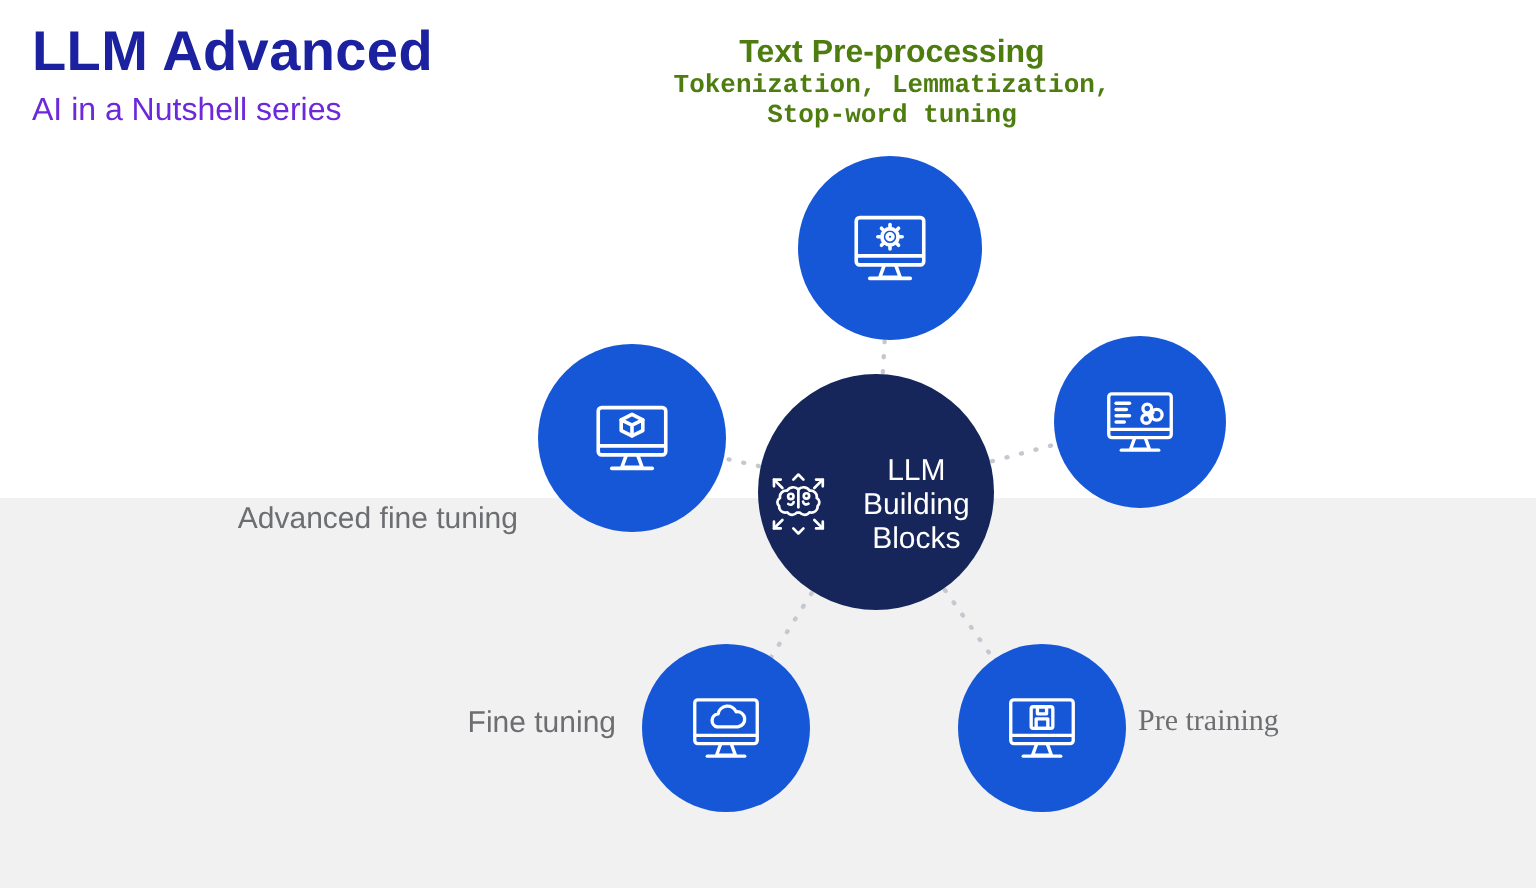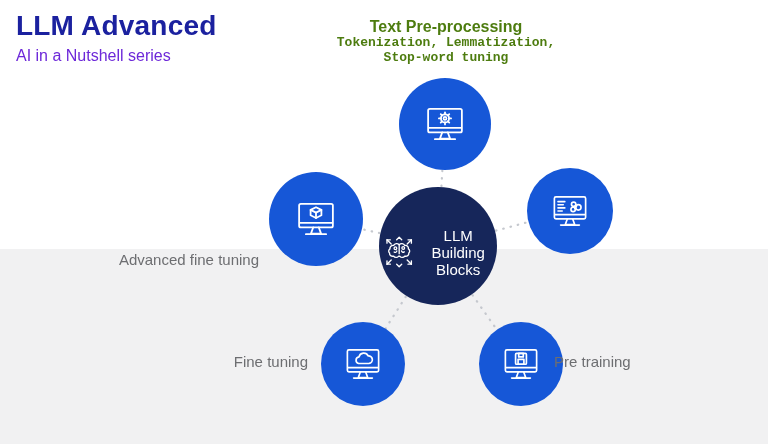--- a/index.html
+++ b/index.html
@@ -86,21 +86,21 @@
   
   .side-label {
     position: absolute;
     font-size: 15px;
     color: #6d6e71;
     white-space: nowrap;
   }
   .label-advanced { right: 509px; top: 203px; text-align: right; margin-top: 48px; }
   .label-textrep  { left: 623px; top: 204px; }
   .label-finetune { right: 460px; top: 353px; text-align: left; }
-  .label-pretrain { left: 554px; top: 353px; }
+  .label-pretrain { left: 569px; top: 353px; font-family: Liberation Serif, serif; }
 
   .ic { stroke: #ffffff; fill: none; stroke-width: 1.6; stroke-linecap: round; stroke-linejoin: round; }
 </style>
 </head>
 <body>
 
 <div class="stage">
 
   <div class="band-bottom"></div>
 

